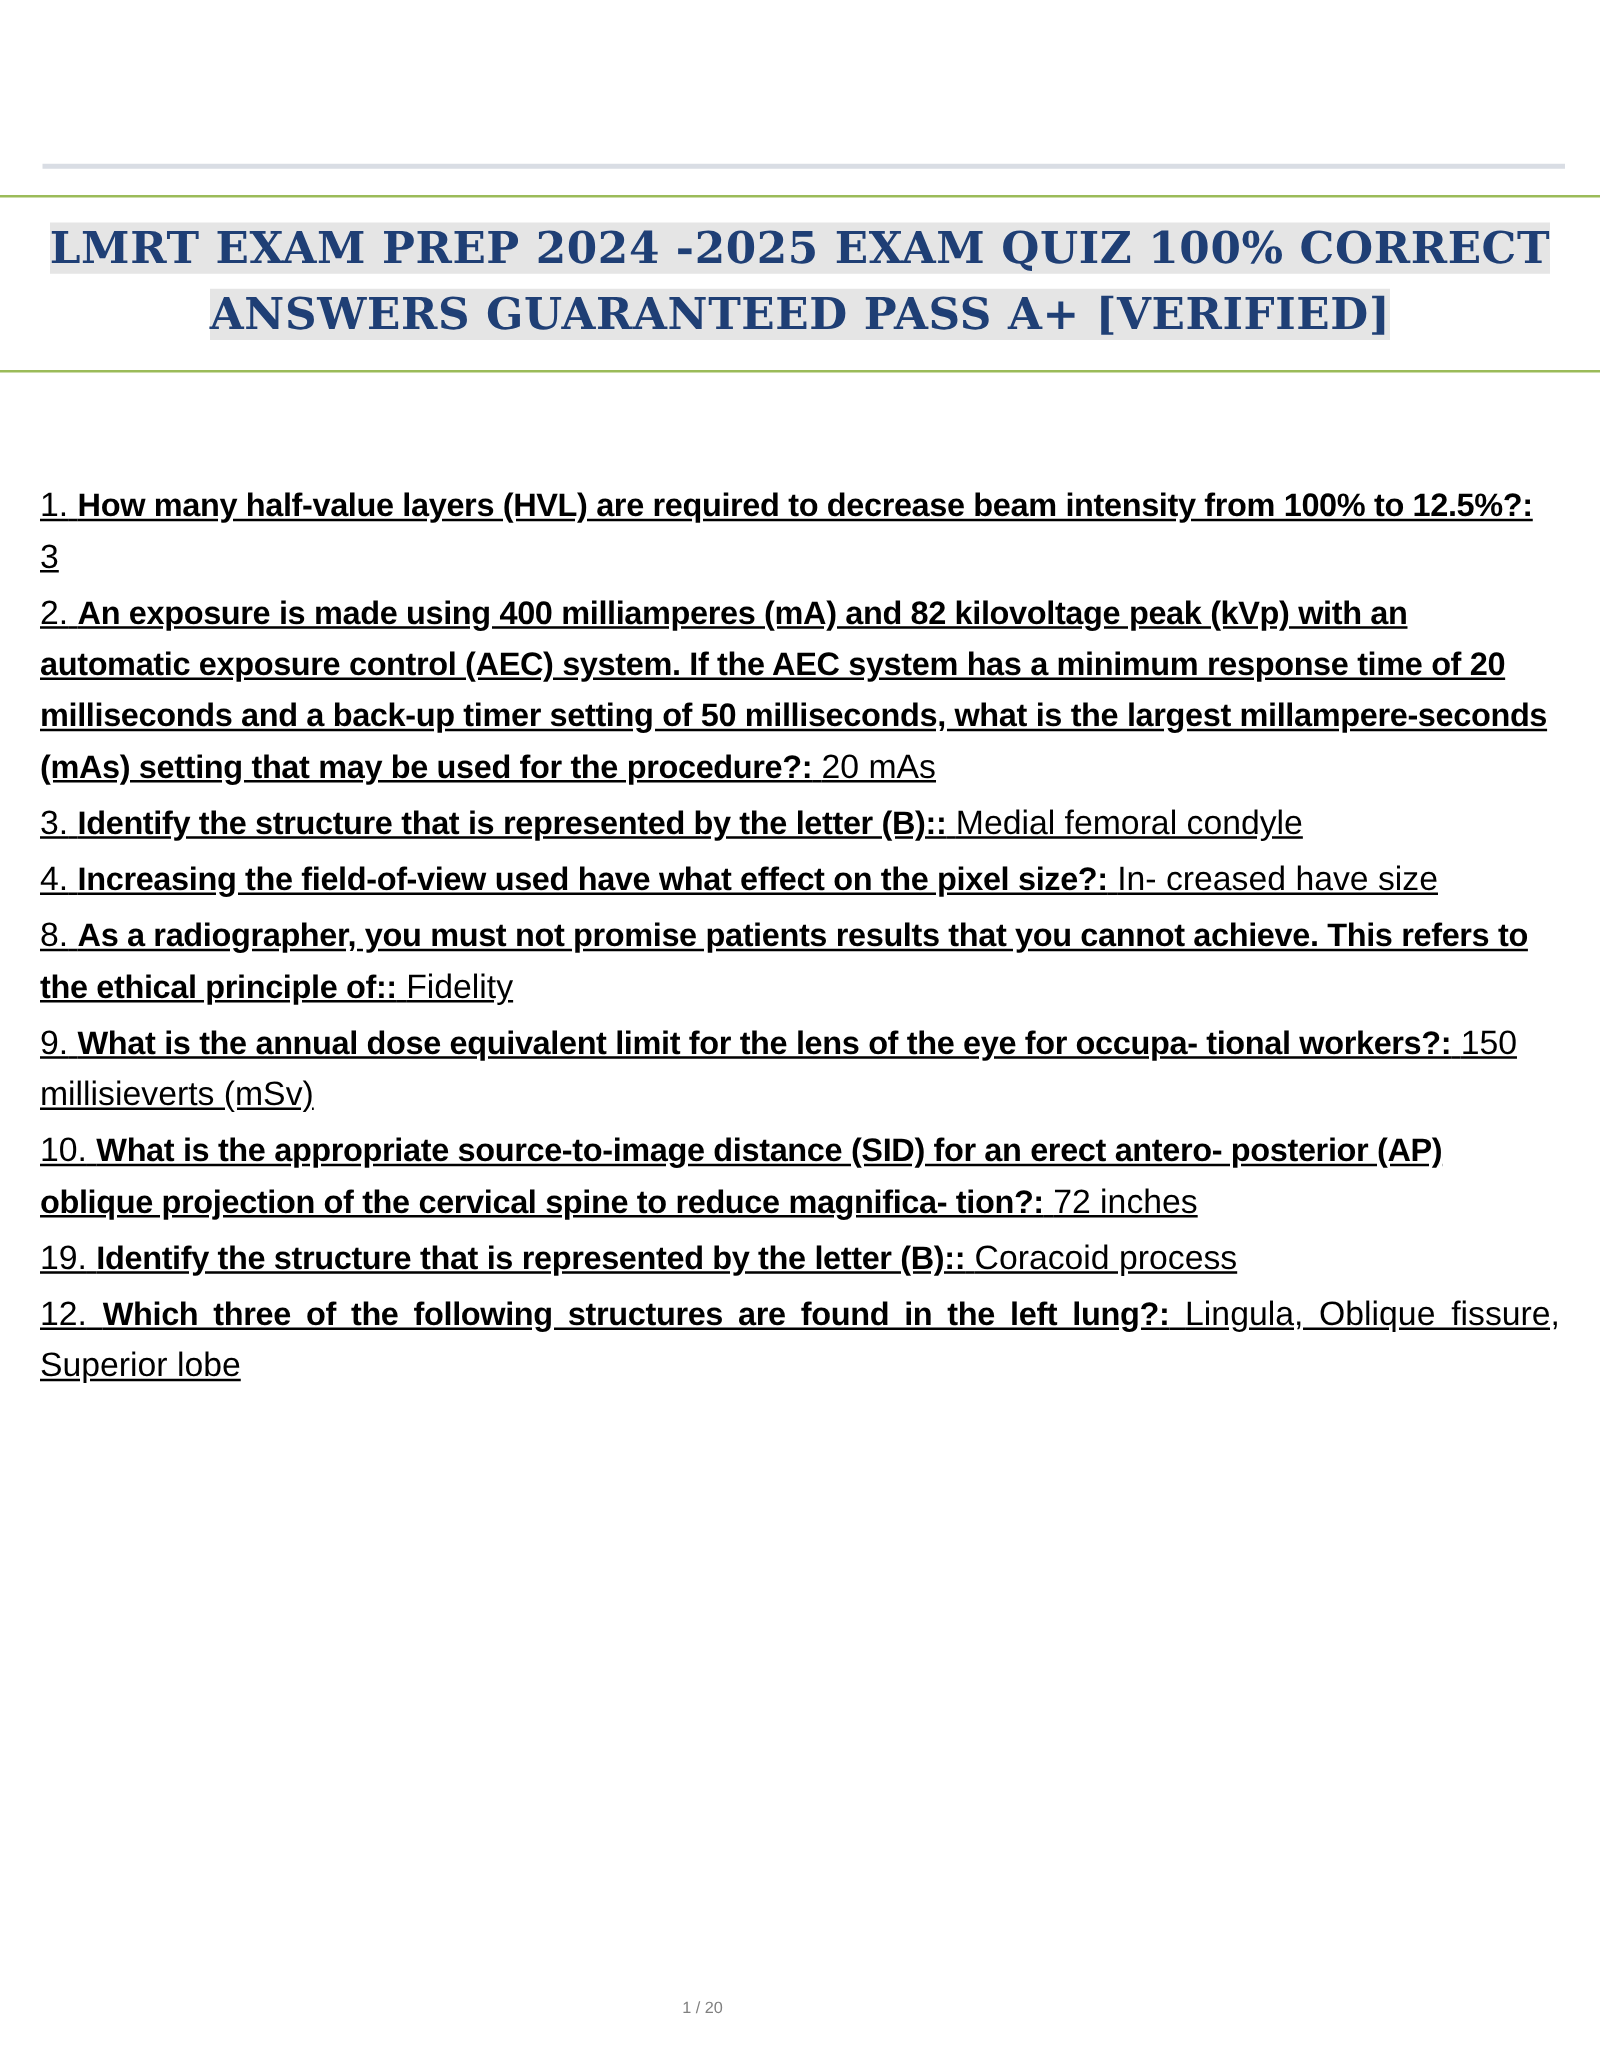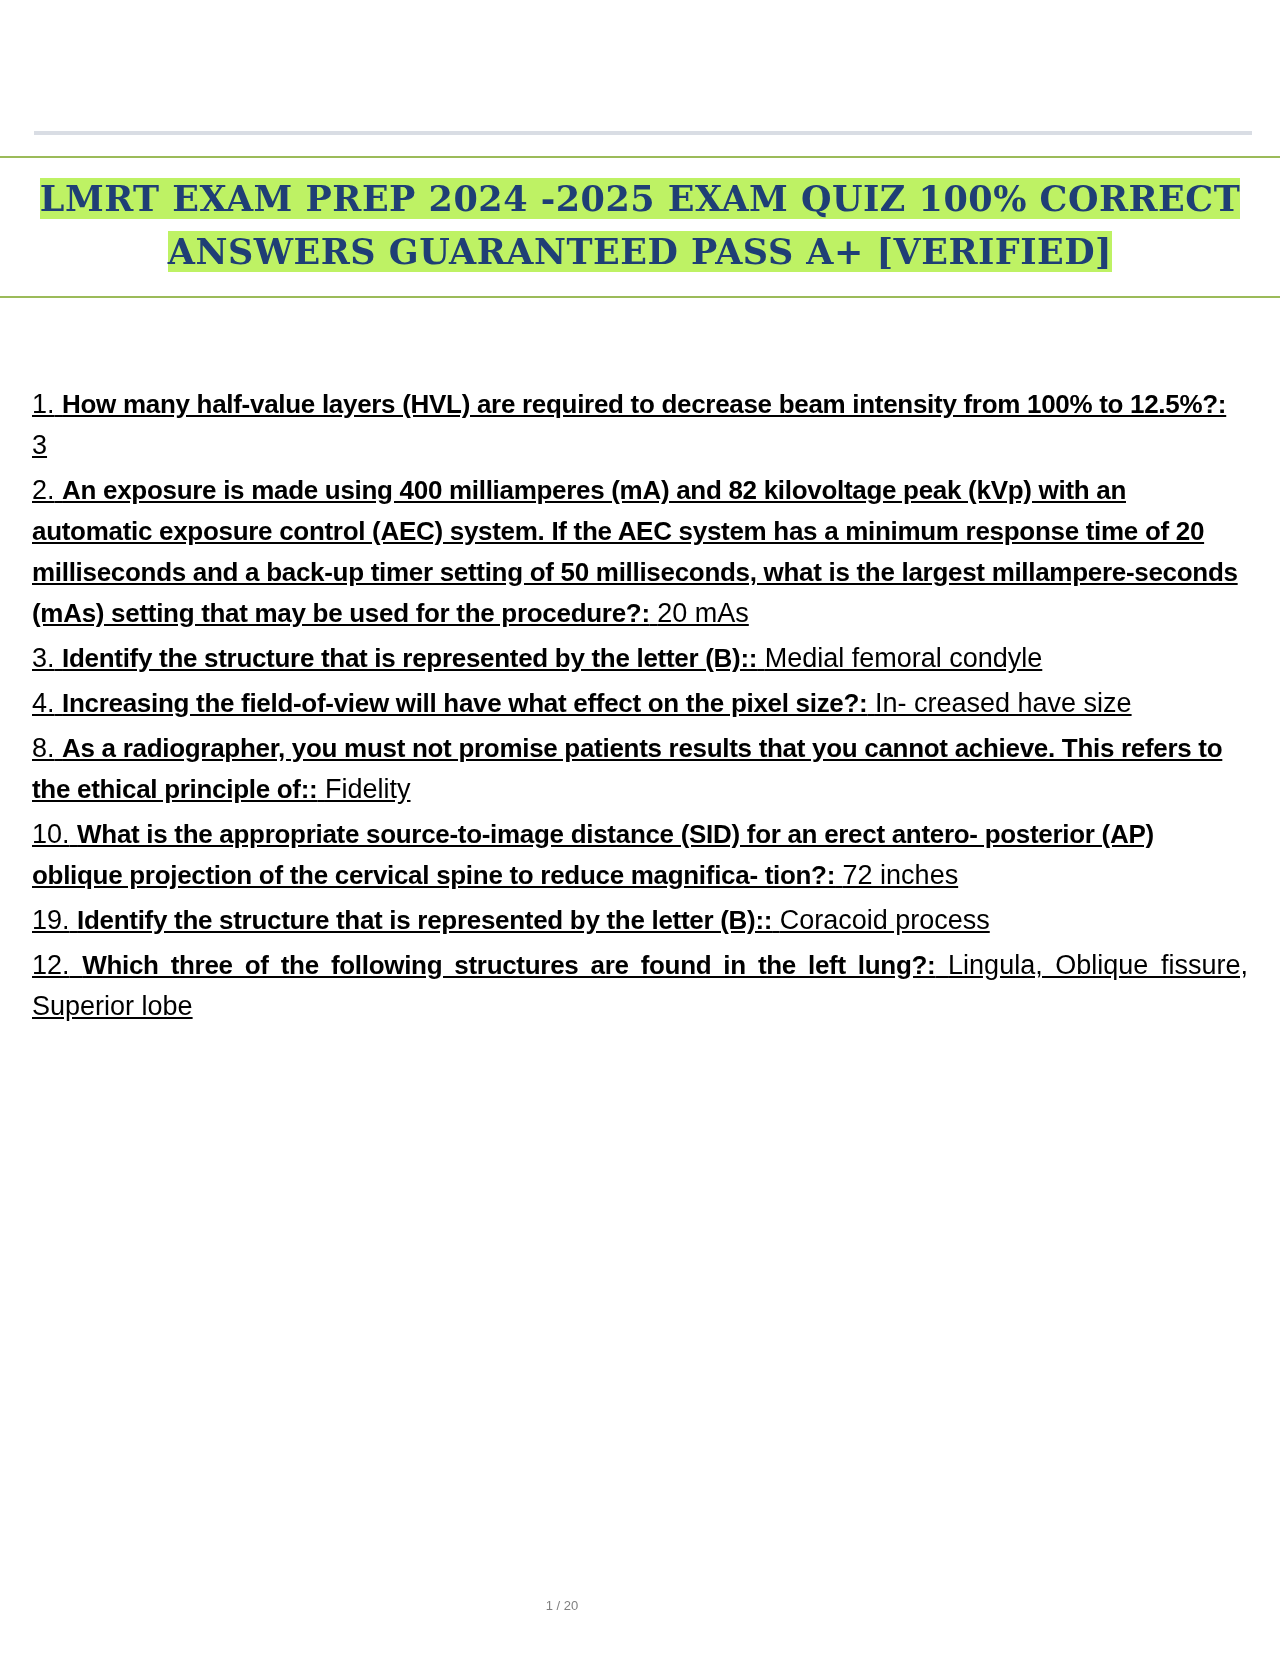--- a/index.html
+++ b/index.html
@@ -2,41 +2,42 @@
 <html><head>
 <meta charset="utf-8">
 <style>
   html, body { margin: 0; padding: 0; background: #ffffff; }
   body { width: 1280px; height: 1656px; position: relative; overflow: hidden; font-family: "Liberation Sans", sans-serif; color: #000; }
   .top-rule { position: absolute; left: 34px; top: 131px; width: 1218px; height: 4px; background: #d9dde4; }
   .green-rule { position: absolute; left: 0; width: 1280px; height: 2px; background: #9bbb59; }
   .green-rule.a { top: 156px; }
   .green-rule.b { top: 296px; }
   .title { position: absolute; left: 30px; top: 172px; width: 1220px; text-align: center; font-family: "DejaVu Serif", serif; font-weight: bold; font-size: 35px; line-height: 53px; color: #1f3f75; letter-spacing: 0.5px; }
-  .title span { background: #bef264; }
+  .title span { background: #e5e5e5; }
   .questions { position: absolute; left: 32px; top: 384px; width: 1216px; }
   .q { font-size: 27px; line-height: 41px; margin: 0 0 4px 0; text-align: left; text-decoration: underline; }
   .q.justify { text-align: justify; }
   .q .num { font-weight: normal; }
   .q .qtext { font-weight: bold; font-size: 26px; letter-spacing: -0.3px; }
   .q .ans { font-weight: normal; }
   .page-num { position: absolute; top: 1598px; left: 0; width: 1124px; text-align: center; font-size: 13px; color: #808080; }
 </style>
 </head>
 <body>
 
 <div class="top-rule"></div>
 <div class="green-rule a"></div>
 <div class="title"><span>LMRT EXAM PREP 2024 -2025 EXAM QUIZ 100% CORRECT ANSWERS GUARANTEED PASS A+ [VERIFIED]</span></div>
 <div class="green-rule b"></div>
 
 <div class="questions">
   <p class="q"><span class="num">1.</span> <span class="qtext">How many half-value layers (HVL) are required to decrease beam intensity from 100% to 12.5%?:</span> <span class="ans">3</span></p>
   <p class="q"><span class="num">2.</span> <span class="qtext">An exposure is made using 400 milliamperes (mA) and 82 kilovoltage peak (kVp) with an automatic exposure control (AEC) system. If the AEC system has a minimum response time of 20 milliseconds and a back-up timer setting of 50 milliseconds, what is the largest millampere-seconds (mAs) setting that may be used for the procedure?:</span> <span class="ans">20 mAs</span></p>
   <p class="q"><span class="num">3.</span> <span class="qtext">Identify the structure that is represented by the letter (B)::</span> <span class="ans">Medial femoral condyle</span></p>
-  <p class="q"><span class="num">4.</span> <span class="qtext">Increasing the field-of-view will have what effect on the pixel size?:</span> <span class="ans">In- creased have size</span></p>
+  <p class="q"><span class="num">4.</span> <span class="qtext">Increasing the field-of-view used have what effect on the pixel size?:</span> <span class="ans">In- creased have size</span></p>
   <p class="q"><span class="num">8.</span> <span class="qtext">As a radiographer, you must not promise patients results that you cannot achieve. This refers to the ethical principle of::</span> <span class="ans">Fidelity</span></p>
+  <p class="q"><span class="num">9.</span> <span class="qtext">What is the annual dose equivalent limit for the lens of the eye for occupa- tional workers?:</span> <span class="ans">150 millisieverts (mSv)</span></p>
   <p class="q"><span class="num">10.</span> <span class="qtext">What is the appropriate source-to-image distance (SID) for an erect antero- posterior (AP) oblique projection of the cervical spine to reduce magnifica- tion?:</span> <span class="ans">72 inches</span></p>
   <p class="q"><span class="num">19.</span> <span class="qtext">Identify the structure that is represented by the letter (B)::</span> <span class="ans">Coracoid process</span></p>
   <p class="q justify"><span class="num">12.</span> <span class="qtext">Which three of the following structures are found in the left lung?:</span> <span class="ans">Lingula, Oblique fissure, Superior lobe</span></p>
 </div>
 
 <div class="page-num">1 / 20</div>
 
 </body></html>

